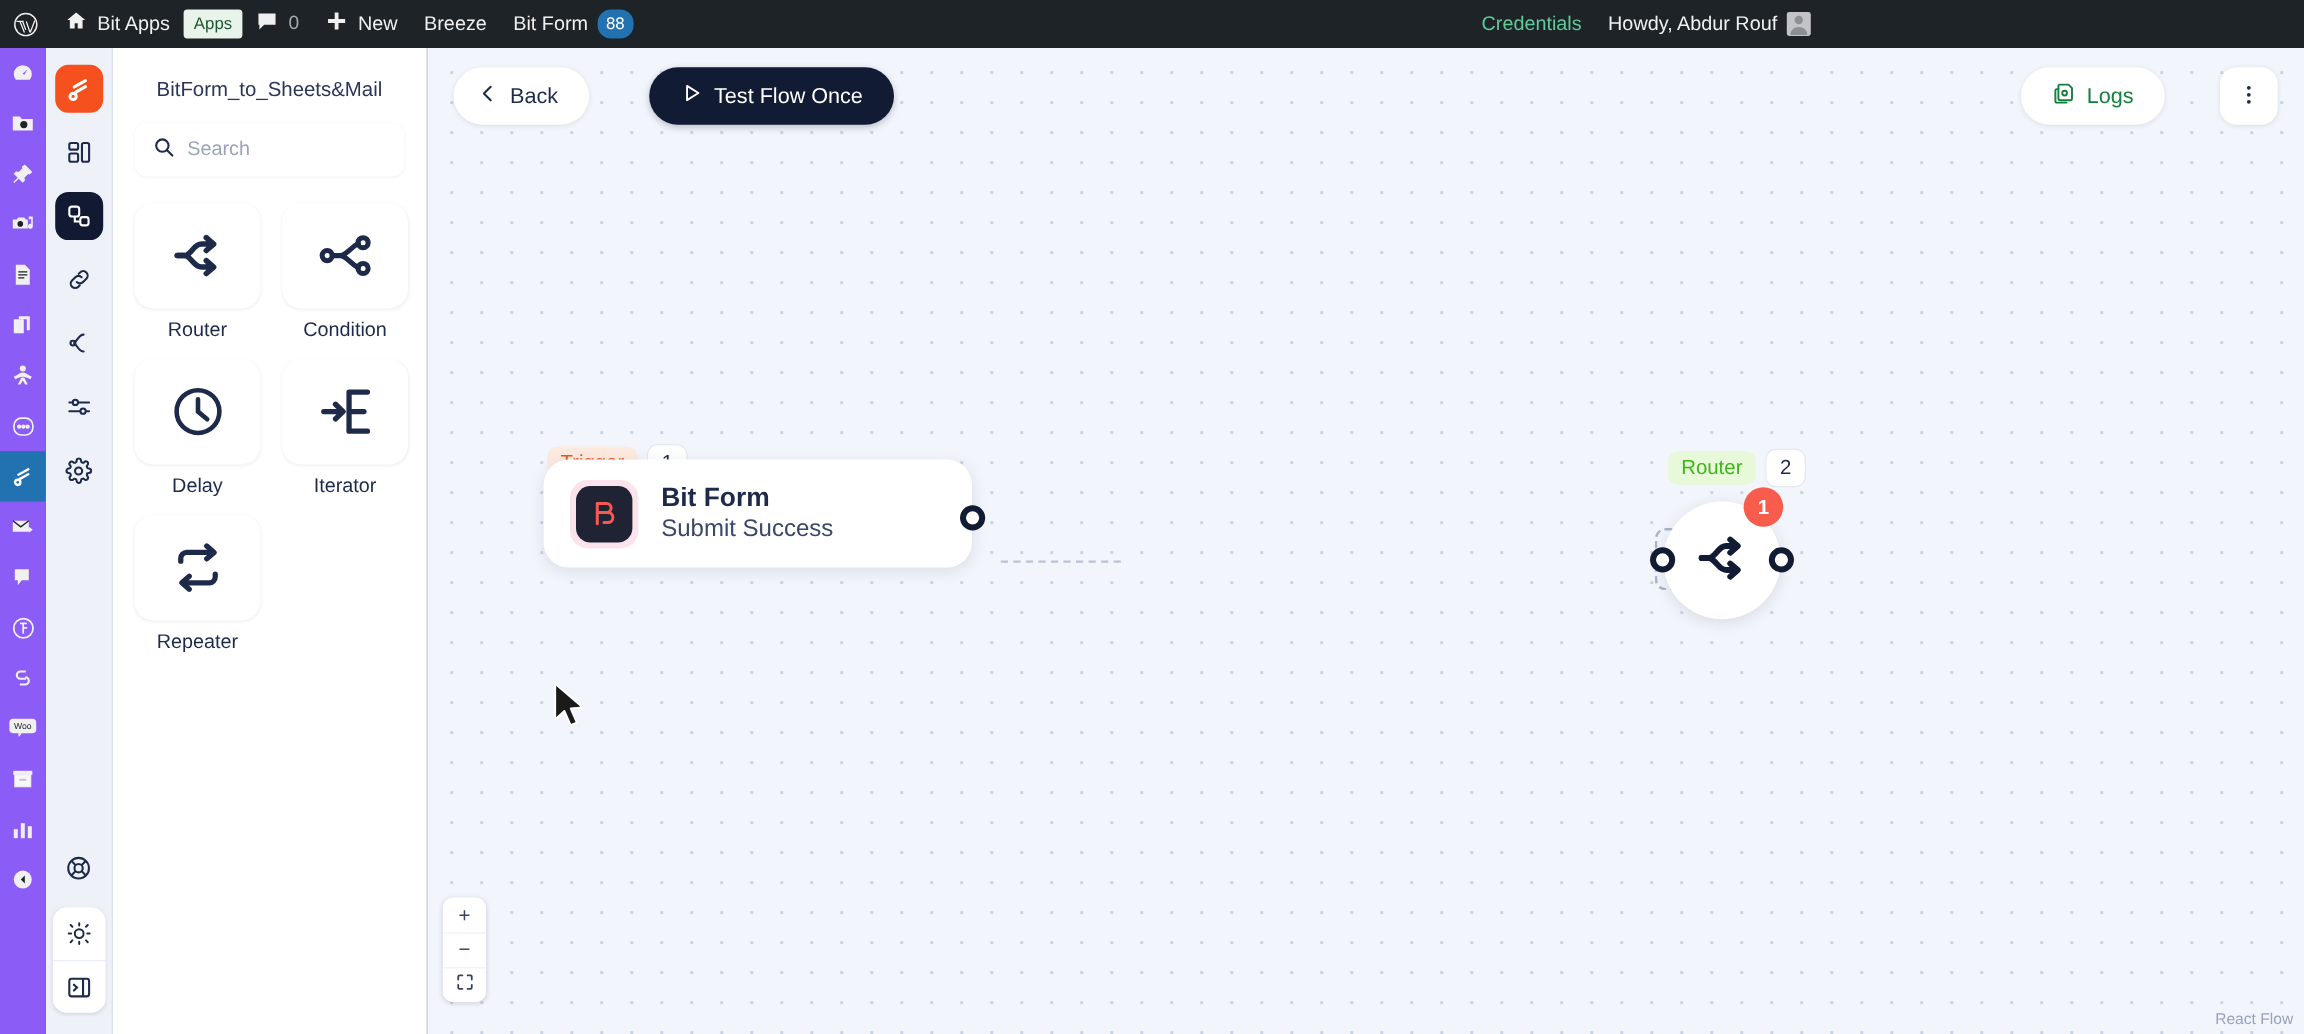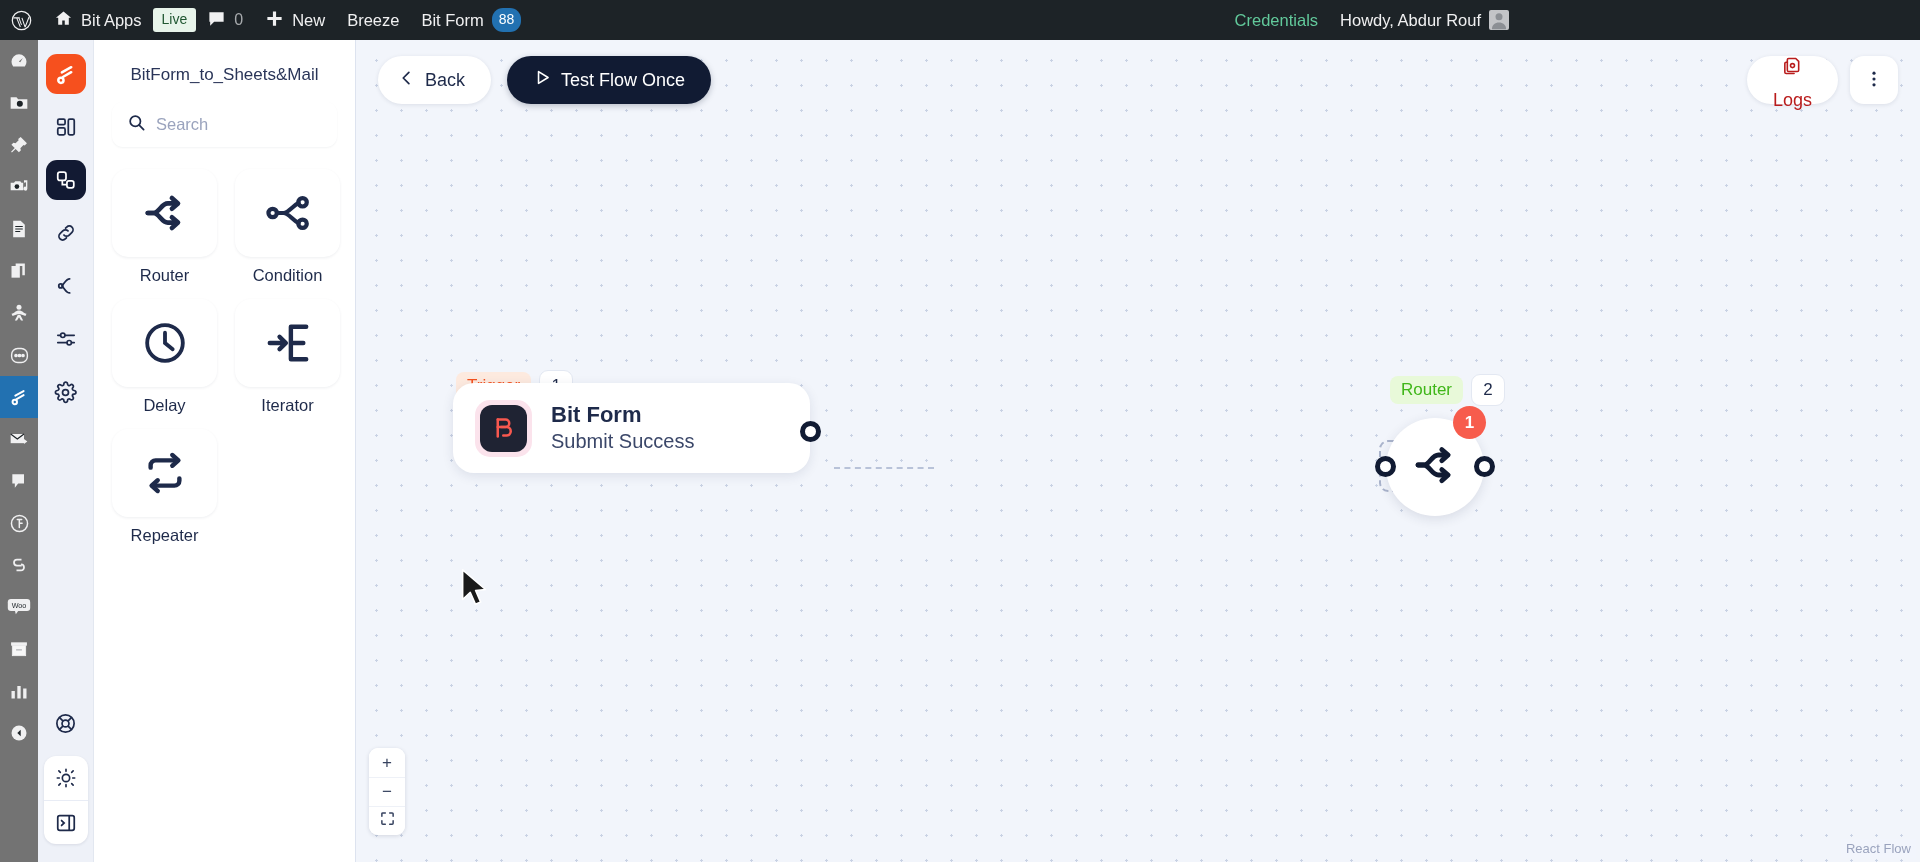--- a/index.html
+++ b/index.html
@@ -41,21 +41,21 @@
   .ab-credentials { color: #62c99b; }
   .ab-avatar {
     width: 20px; height: 20px; border-radius: 2px;
     background: #c3c4c7; display:block;
   }
 
   
   #wp-sidebar {
     position: absolute; top: 40px; left: 0;
     width: 38px; height: 822px;
-    background: #737373;
+    background: #8b5cf6;
     z-index: 50;
   }
   .wpmenu-item {
     width: 38px; height: 42px;
     display: flex; align-items: center; justify-content: center;
     color: #f0f0f1;
   }
   .wpmenu-item.active { background: #2271b1; }
   .wpmenu-item svg { display: block; }
 
@@ -152,20 +152,21 @@
     background-position: 8px 8px;
     overflow: hidden;
   }
 
   
   #canvas-topbar {
     position: absolute; top: 0; left: 0; right: 0; height: 80px;
     display: flex; align-items: center;
     padding: 0 22px; z-index: 12;
     pointer-events: none;
+    gap: 34px;
   }
   #canvas-topbar > * { pointer-events: auto; }
   .pill-btn {
     display: flex; align-items: center; gap: 9px;
     height: 48px; padding: 0 26px;
     border-radius: 26px; border: none;
     font-size: 18px; cursor: pointer;
     font-family: "Liberation Sans", sans-serif;
   }
   #back-btn {
@@ -173,23 +174,22 @@
     box-shadow: 0 1px 4px rgba(20,30,60,.10);
     padding-left: 20px;
   }
   #test-flow-btn {
     background: #111b33; color: #fff;
     margin-left: 16px; font-weight: 400;
     box-shadow: 0 2px 6px rgba(17,27,51,.25);
   }
   .topbar-spacer { flex: 1; }
   #logs-btn {
-    background: #fff; color: #b91c1c;
+    background: #fff; color: #15803d;
     box-shadow: 0 1px 4px rgba(20,30,60,.10);
-    flex-direction: column;
   }
   #more-btn {
     width: 48px; height: 48px; margin-left: 12px;
     border-radius: 14px; background: #fff; border: none;
     display: flex; align-items: center; justify-content: center;
     cursor: pointer; box-shadow: 0 1px 4px rgba(20,30,60,.10);
     color: #1e2a4a;
   }
 
   
@@ -301,21 +301,21 @@
     </span>
   </a>
   <a class="ab-item">
     <span>
       <svg width="19" height="19" viewBox="0 0 24 24" fill="#f0f0f1">
           <path d="M12 3 2.5 11h2.8v9h5.1v-5.6h3.2V20h5.1v-9h2.8z"></path>
         </svg>
     </span>
     <span>Bit Apps</span>
   </a>
-  <span class="ab-badge-live">Live</span>
+  <span class="ab-badge-live">Apps</span>
   <a class="ab-item">
     <span>
       <svg width="19" height="19" viewBox="0 0 24 24" fill="#f0f0f1">
           <path d="M3 4h18v12H9l-5 5v-5H3z"></path>
         </svg>
     </span>
     <span class="ab-comment-count">0</span>
   </a>
   <a class="ab-item">
     <span>

